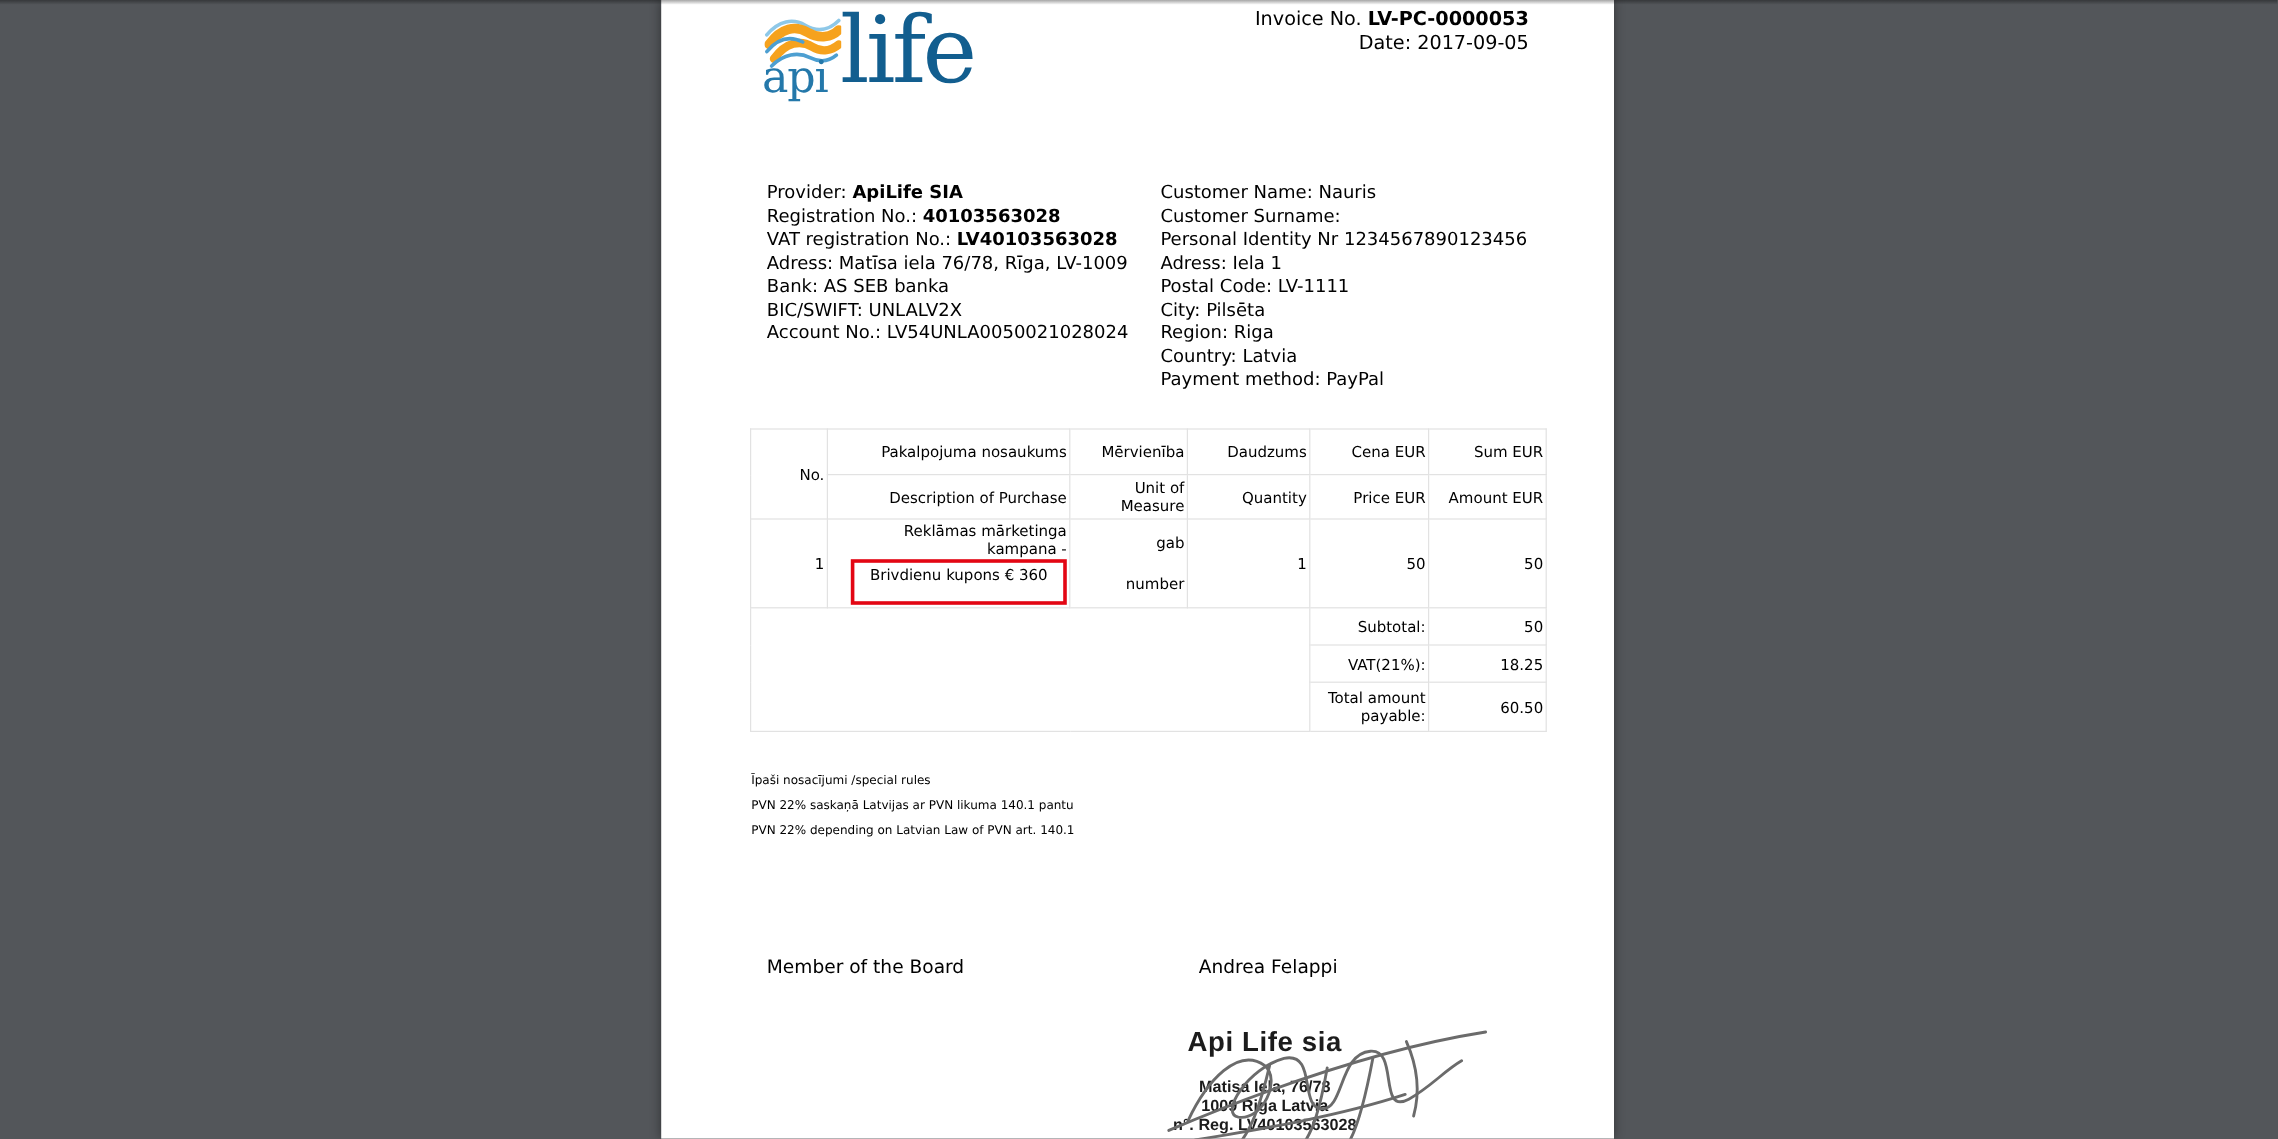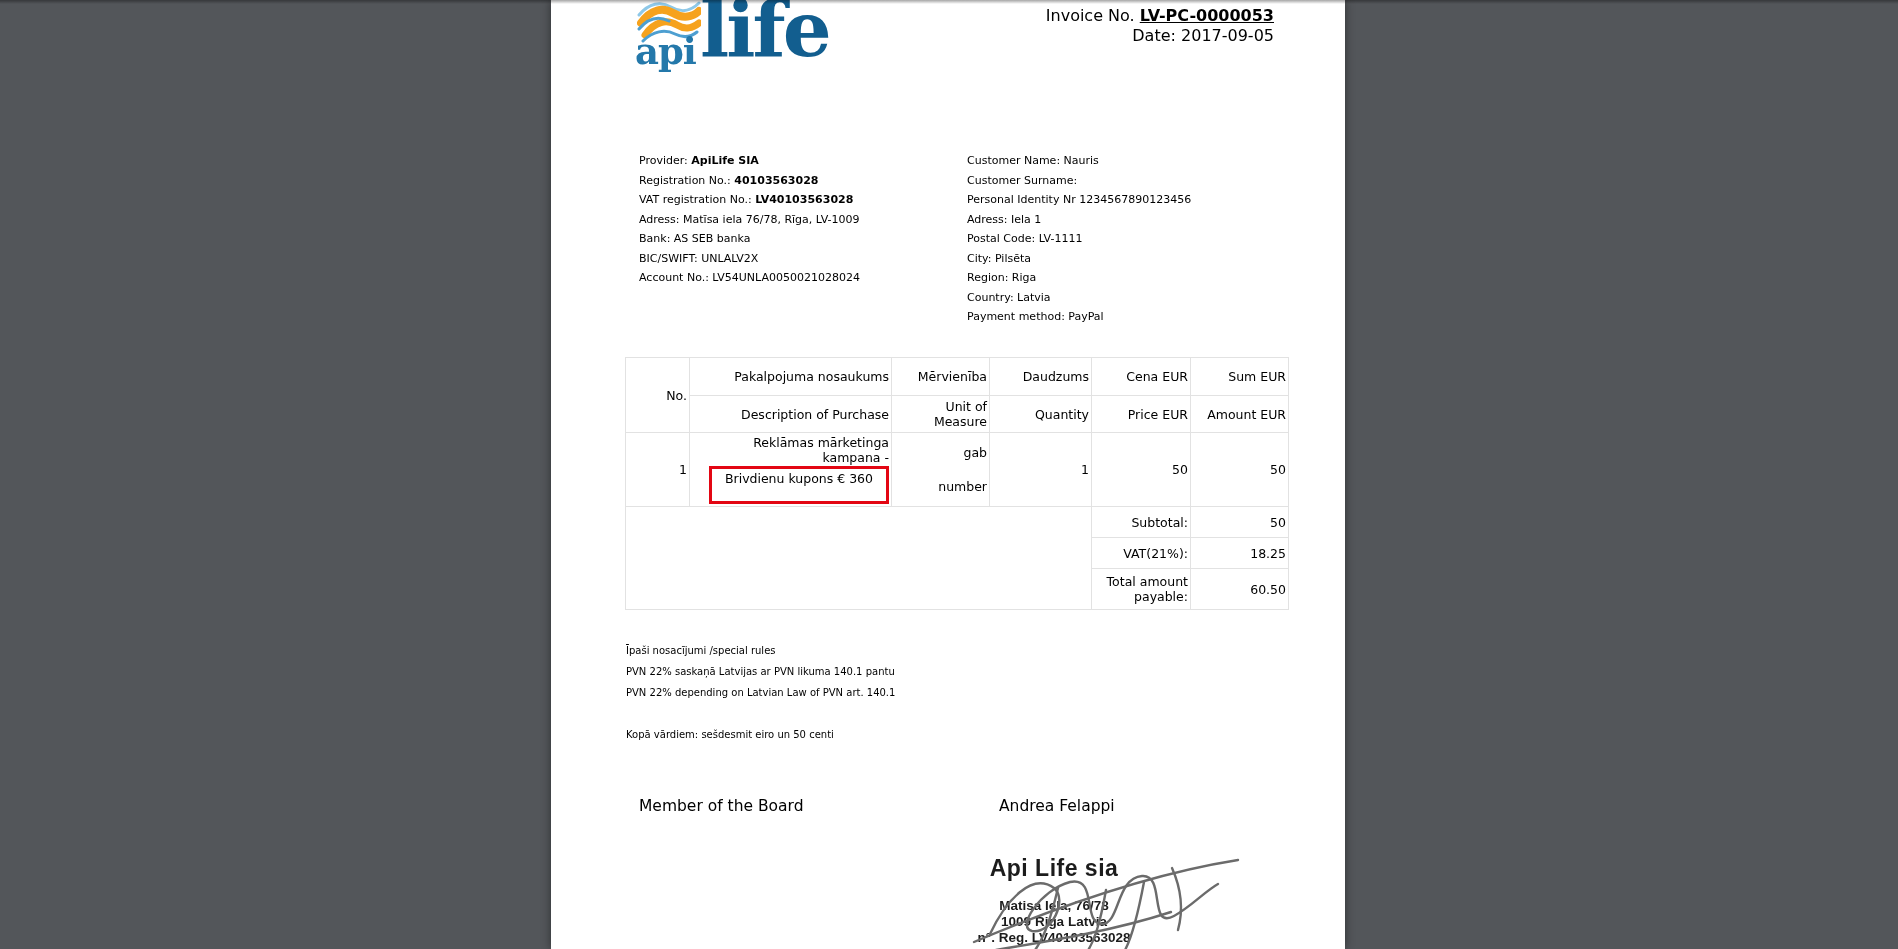--- a/index.html
+++ b/index.html
@@ -20,44 +20,44 @@
   }
   .paper {
     position: absolute;
     left: 551px; top: 0;
     width: 794px; height: 949px;
     background: #ffffff;
     box-shadow: 0 0 9px rgba(0,0,0,0.45);
   }
 
   
-  .logo { position: absolute; left: 80px; top: 0; width: 230px; height: 80px; font-weight: bold; }
+  .logo { position: absolute; left: 80px; top: 14px; width: 230px; height: 80px; }
   .logo .swoosh { position: absolute; left: 6px; top: 1px; width: 64px; height: 42px; }
   .logo .api {
     position: absolute; left: 4px; top: 32px;
     font-family: "DejaVu Serif", serif;
     font-size: 37px; line-height: 38px;
     color: #2478aa; letter-spacing: -1px;
   }
   .logo .life {
     position: absolute; left: 69px; top: -19px;
     font-family: "DejaVu Serif", serif;
     font-size: 77px; line-height: 96px;
     color: #125e8f; letter-spacing: -3px;
   }
 
   
   .inv-head {
     position: absolute; right: 71px; top: 6px;
     text-align: right; font-size: 16px; line-height: 20px;
   }
-  .inv-head b { font-weight: bold; text-decoration: underline; }
-
-  
-  .info-block { position: absolute; top: 151px; font-size: 11px; line-height: 19.5px; }
+  .inv-head b { font-weight: bold; }
+
+  
+  .info-block { position: absolute; top: 151px; font-size: 15px; line-height: 19.5px; }
   .provider { left: 88px; }
   .customer { left: 416px; }
   .info-line b { font-weight: bold; }
 
   
   table.items {
     position: absolute; left: 74px; top: 357px;
     width: 663px; border-collapse: collapse;
     font-size: 12.5px; table-layout: fixed;
   }
@@ -201,21 +201,20 @@
       <td>60.50</td>
     </tr>
   </tbody>
     </table>
 
   <div class="notes">
     <div>Īpaši nosacījumi /special rules</div>
     <div>PVN 22% saskaņā Latvijas ar PVN likuma 140.1 pantu</div>
     <div>PVN 22% depending on Latvian Law of PVN art. 140.1</div>
     <div class="gap"></div>
-    <div>Kopā vārdiem: sešdesmit eiro un 50 centi</div>
   </div>
 
   <div class="sig-row">
     <span class="member">Member of the Board</span>
     <span class="name">Andrea Felappi</span>
   </div>
 
   <div class="stamp">
     <div class="stamp-title">Api Life sia</div>
     <div class="stamp-line">Matisa Iela, 76/78</div>

